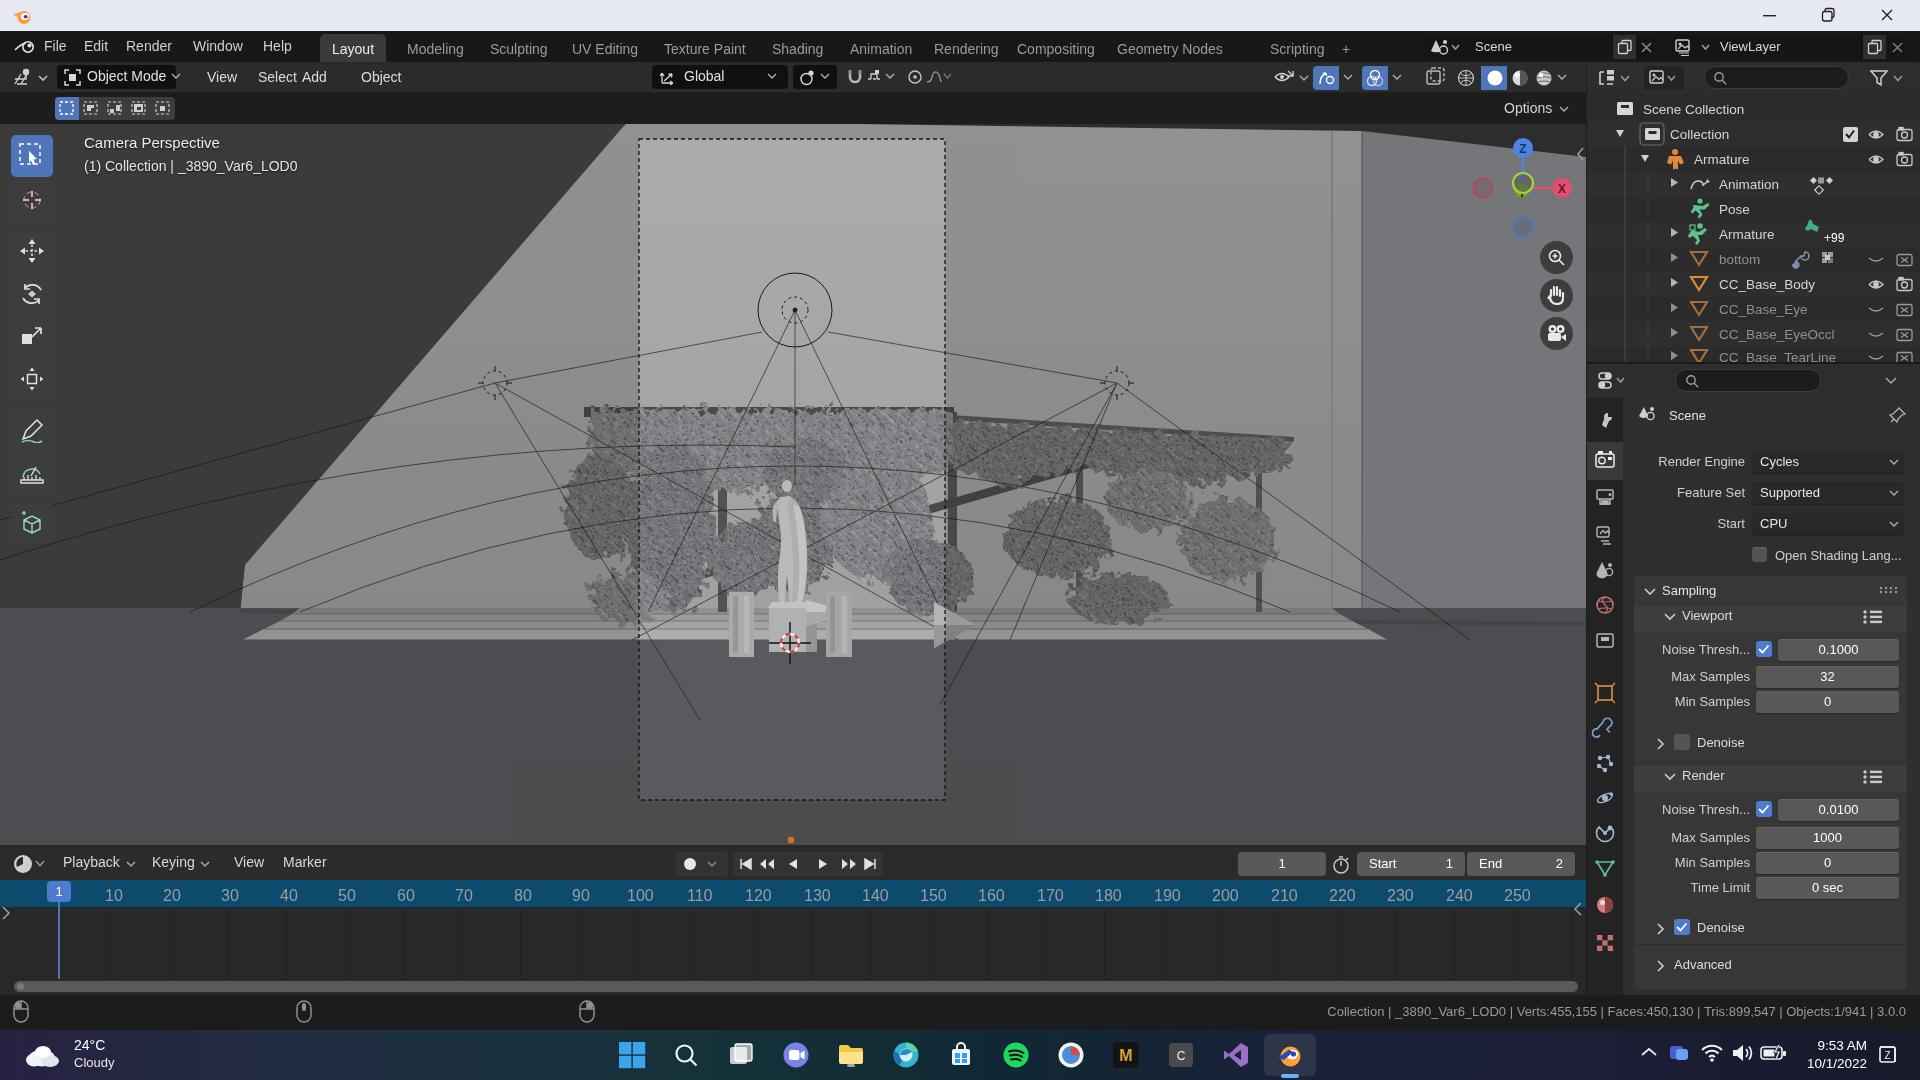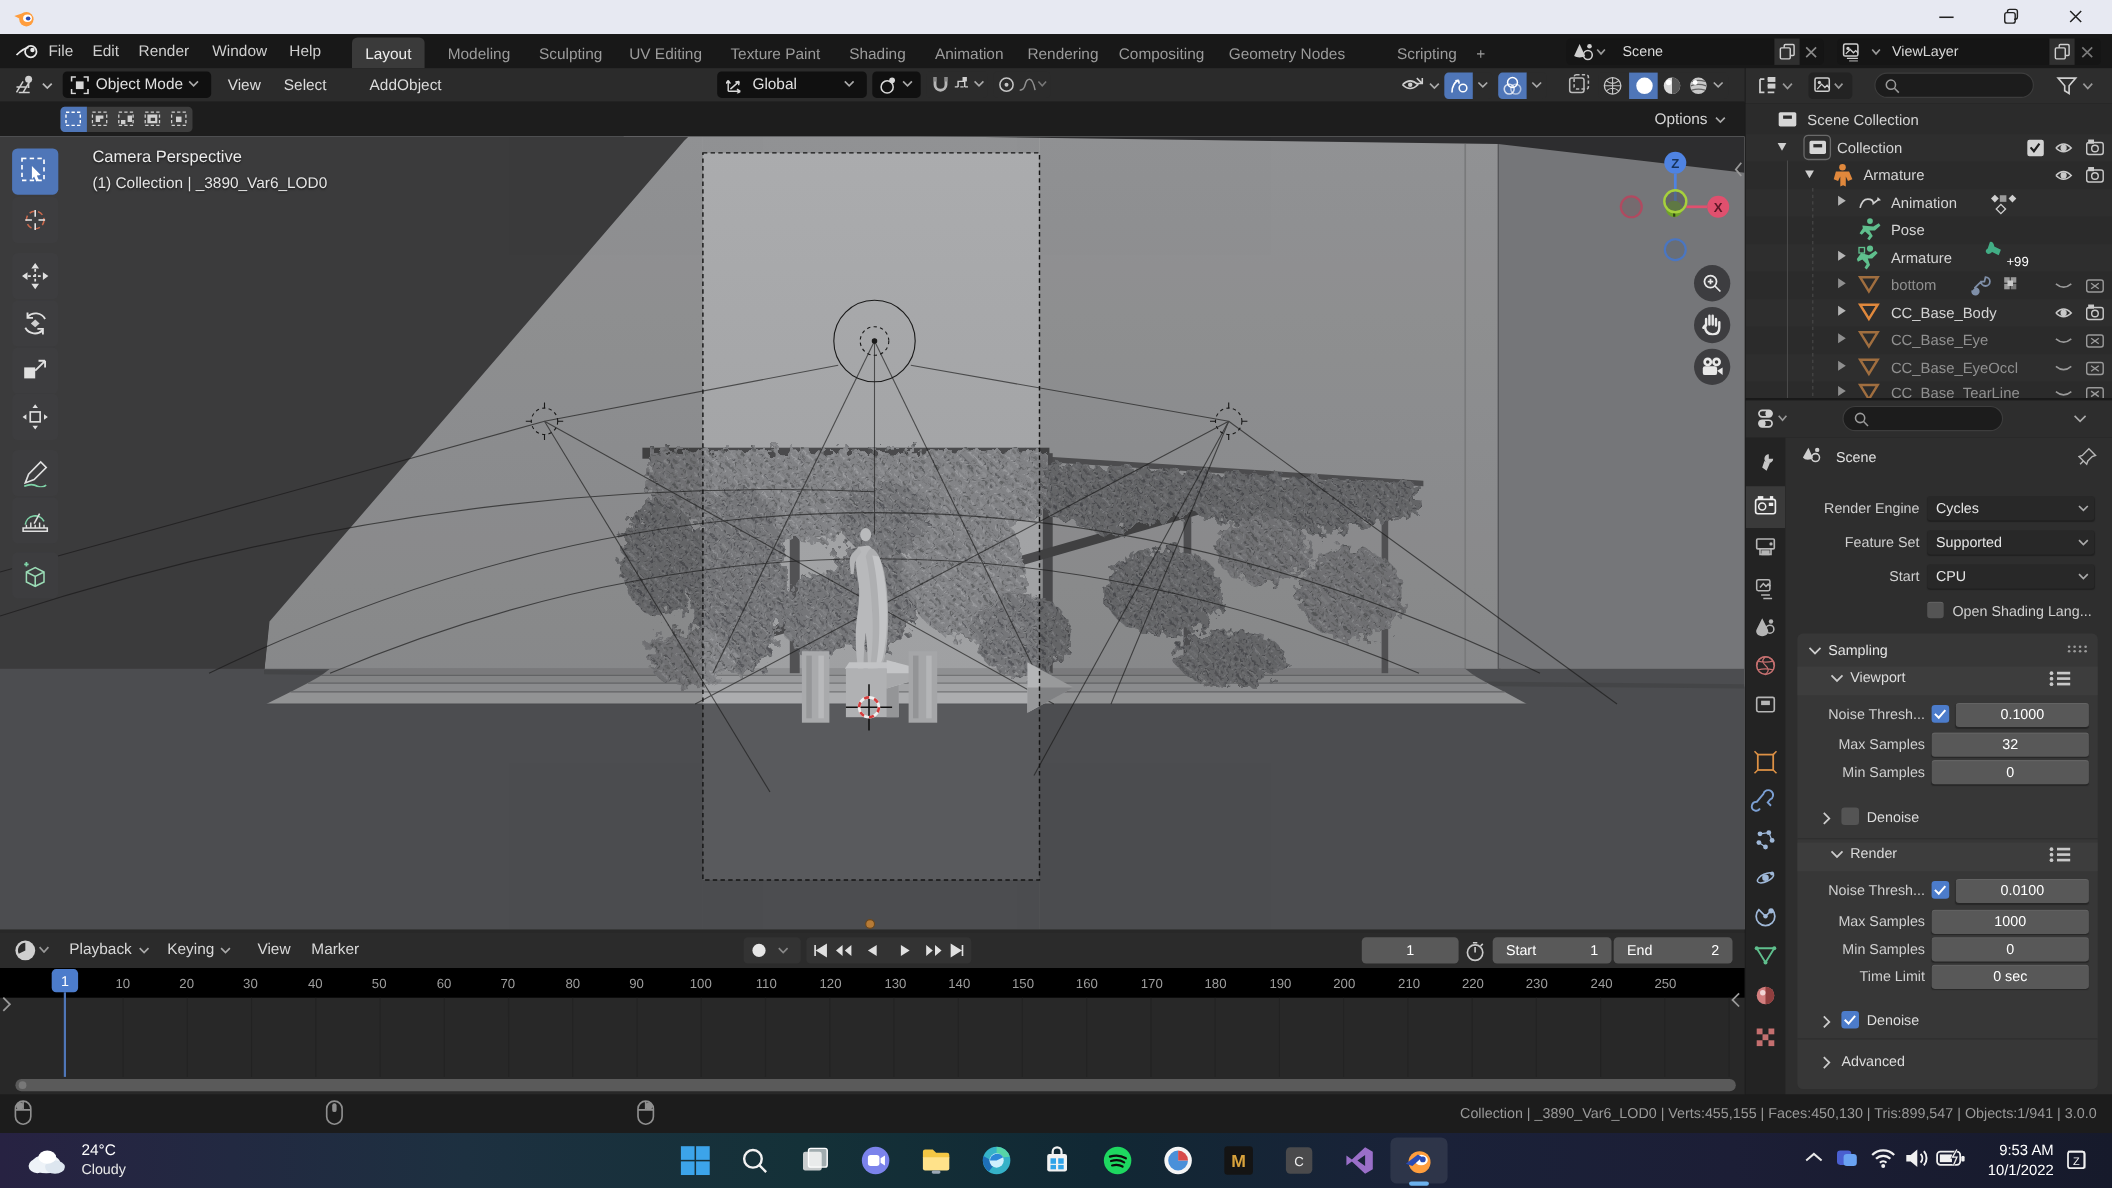--- a/index.html
+++ b/index.html
@@ -36,21 +36,21 @@
 #propsbody{left:1623px;top:398px;width:297px;height:597px;background:#2e2e2e;font-size:13px;color:#cccccc;}
 #propsgap{left:1587px;top:362px;width:333px;height:2px;background:#1a1a1a;}
 .prow{position:absolute;height:24px;line-height:24px;}
 .plabel{position:absolute;text-align:right;color:#cfcfcf;}
 .pfield{position:absolute;background:#585858;border-radius:3px;height:22px;line-height:22px;color:#fff;text-align:center;box-shadow:inset 0 1px 0 rgba(255,255,255,.07),0 1px 1px rgba(0,0,0,.3);}
 .pdrop{position:absolute;background:#282828;border-radius:3px;height:22px;line-height:22px;color:#e6e6e6;padding-left:8px;box-shadow:0 1px 1px rgba(0,0,0,.3);}
 #sampbox{position:absolute;left:10px;top:212px;width:277px;height:382px;background:#383838;border-radius:5px;}
 
 #timeline{left:0;top:845px;width:1586px;height:150px;background:#282828;}
 #tlhead{position:absolute;left:0;top:3px;width:1586px;height:32px;background:#2b2b2b;color:#d8d8d8;font-size:14px;}
-#tlruler{position:absolute;left:0;top:35px;width:1586px;height:27px;background:#000000;color:#9c9c9c;font-size:12px;}
+#tlruler{position:absolute;left:0;top:35px;width:1586px;height:27px;background:#0c4a6e;color:#9c9c9c;font-size:16px;}
 #tlscroll{position:absolute;left:14px;top:136px;width:1564px;height:11px;background:#5a5a5a;border-radius:6px;}
 
 
 #statusbar{left:0;top:995px;width:1920px;height:35px;background:#1c1c1c;color:#999;font-size:13px;}
 
 #taskbar{left:0;top:1030px;width:1920px;height:50px;background:linear-gradient(90deg,#272242 0%,#1d3040 22%,#143138 38%,#112834 52%,#1a2138 68%,#1c1e36 82%,#161a2b 100%);color:#fff;}
 .tbicon{position:absolute;top:11px;width:28px;height:28px;}
 svg{display:block;}
 </style></head>
 <body>
@@ -139,35 +139,35 @@
   </div>
 </div>
 
 <div id="vphead" class="abs">
   <svg class="abs" style="left:13px;top:5px" width="36" height="22" viewBox="0 0 36 22">
     <path d="M2,17 L8,7 M8,17 L14,7 M2,12 h10 M4,17 h10" stroke="#cfcfcf" stroke-width="1.4" fill="none"></path>
     <circle cx="13" cy="5" r="3.2" fill="#cfcfcf"></circle>
         <path d="M13,8 v5" stroke="#cfcfcf" stroke-width="1.4"></path>
     <path d="M26,9 l4,4 4,-4" stroke="#bbb" stroke-width="1.6" fill="none"></path>
   </svg>
-  <div class="dropwidget" style="left:57px;width:135px;">
+  <div class="dropwidget" style="left:57px;width:119px;">
     <svg class="abs" style="left:7px;top:4px" width="17" height="17" viewBox="0 0 17 17">
       <g stroke="#d8d8d8" stroke-width="1.5" fill="none">
         <path d="M1,5 v-4 h4 M12,1 h4 v4 M16,12 v4 h-4 M5,16 h-4 v-4"></path>
       </g>
           <rect x="5" y="5" width="7" height="7" fill="#d8d8d8"></rect>
     </svg>
     <span style="position:absolute;left:30px;top:3px;font-size:14px;">Object Mode</span>
     <svg class="abs" style="left:113px;top:8px" width="12" height="8">
           <path d="M2,1 l4,4 4,-4" stroke="#aaa" stroke-width="1.5" fill="none"></path>
         </svg>
   </div>
   <div class="vmenu" style="left:207px">View</div>
   <div class="vmenu" style="left:258px">Select</div>
-  <div class="vmenu" style="left:336px">Add</div>
+  <div class="vmenu" style="left:302px">Add</div>
   <div class="vmenu" style="left:361px">Object</div>
   <div class="dropwidget" style="left:652px;width:136px;">
     <svg class="abs" style="left:8px;top:4px" width="18" height="16" viewBox="0 0 18 16">
       <path d="M2,14 L2,4 M2,14 L13,14 M2,4 l-2,3 M2,4 l2,3 M13,14 l-3,-2 M13,14 l-3,2 M4,12 L12,5 M12,5 l-3.5,0.5 M12,5 l-0.5,3.5" stroke="#d8d8d8" stroke-width="1.3" fill="none"></path>
     </svg>
     <span style="position:absolute;left:32px;top:3px;font-size:14px;">Global</span>
     <svg class="abs" style="left:114px;top:8px" width="12" height="8">
           <path d="M2,1 l4,4 4,-4" stroke="#aaa" stroke-width="1.5" fill="none"></path>
         </svg>
   </div>

